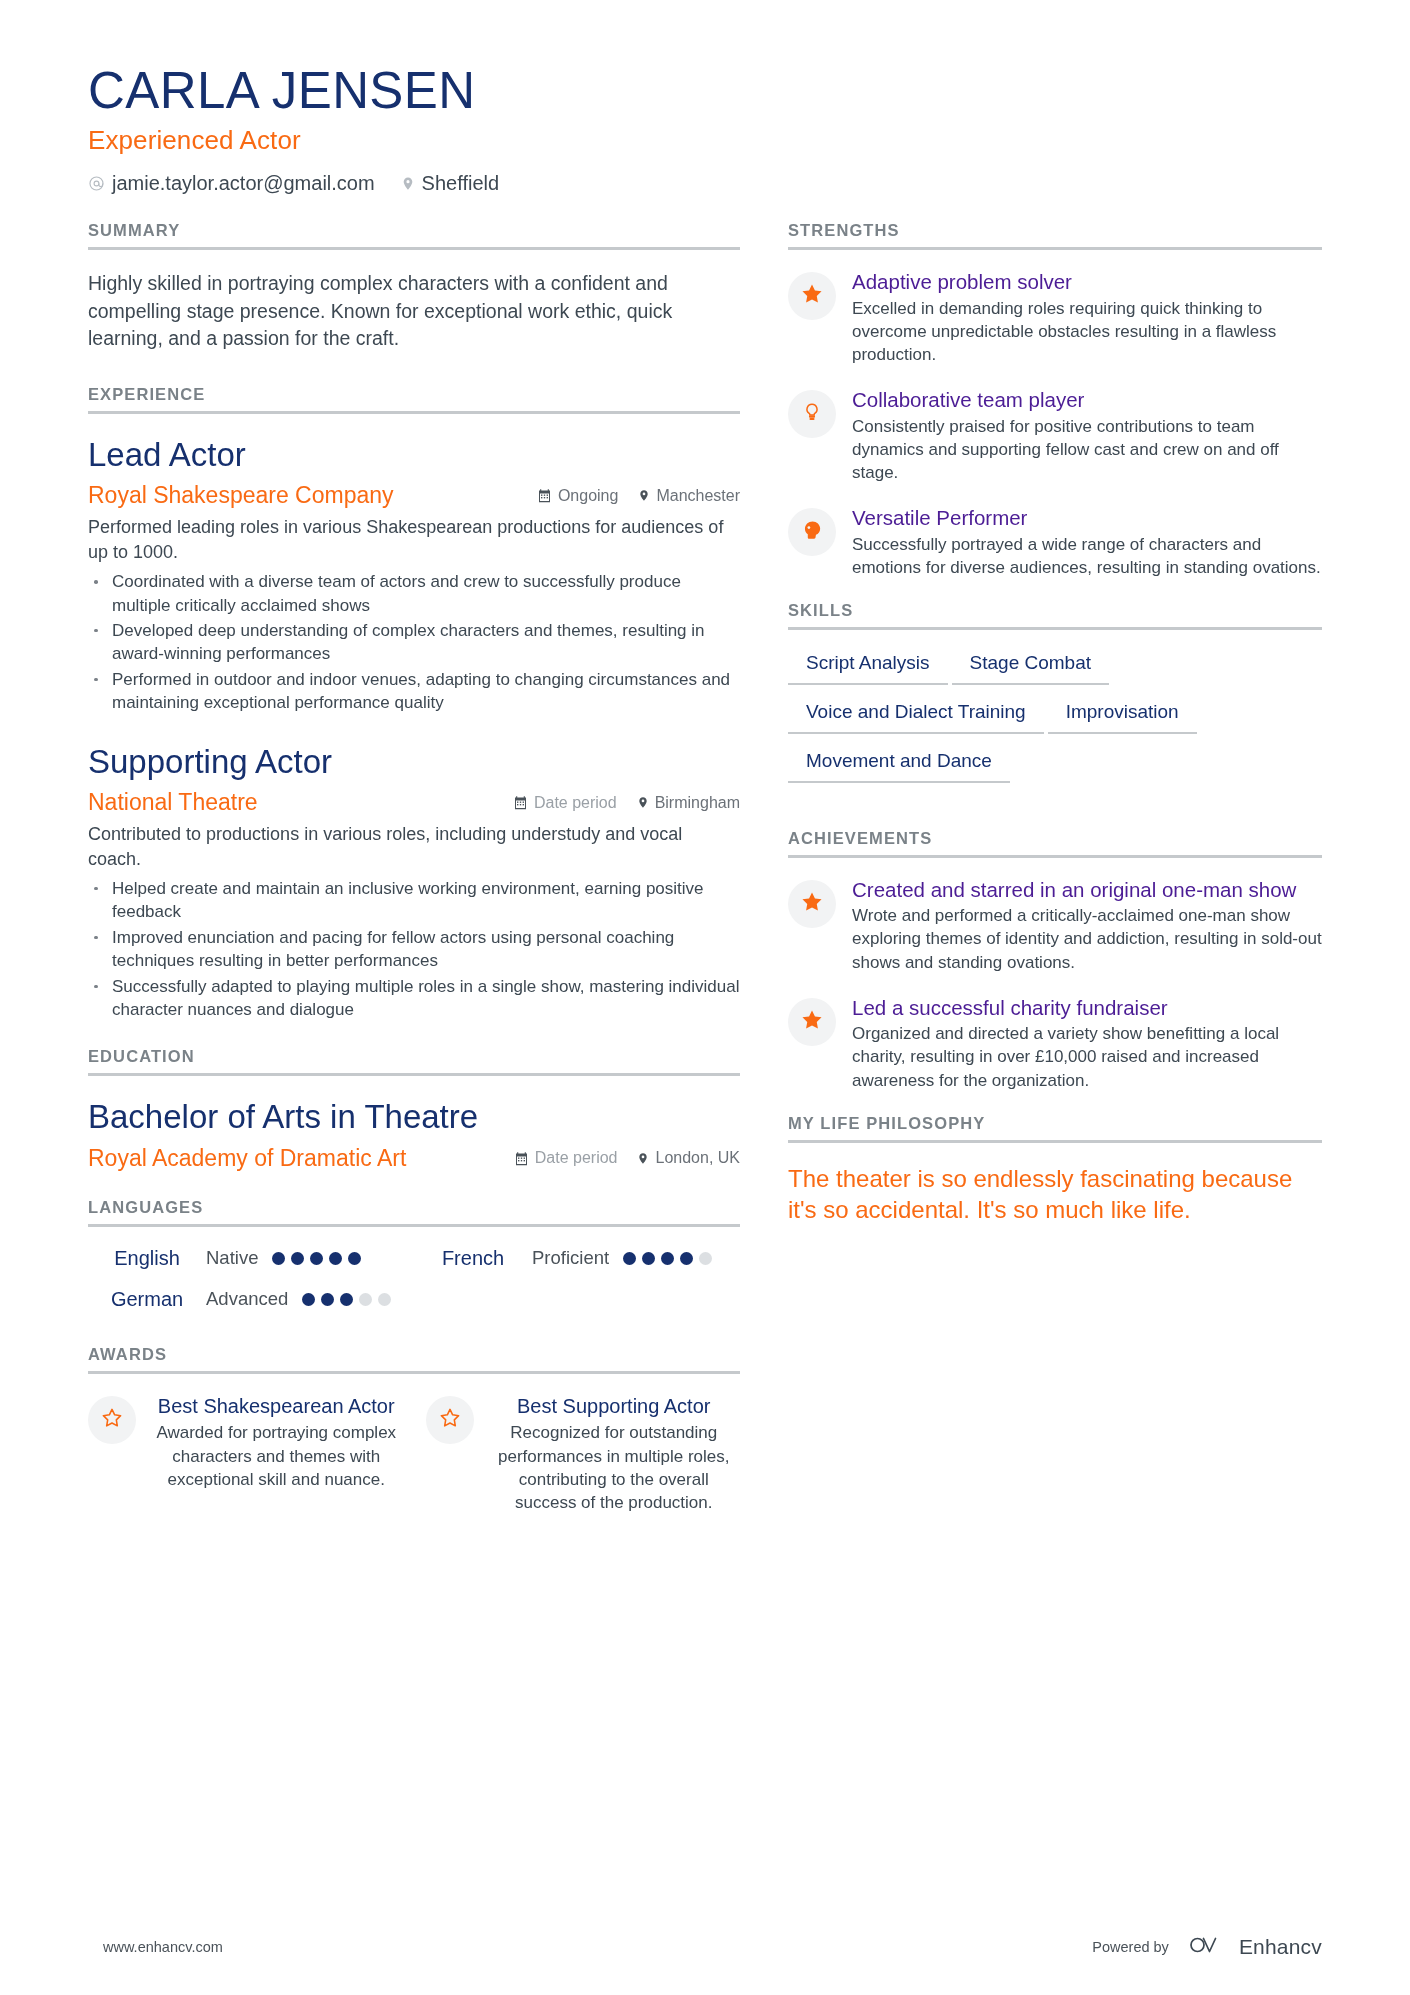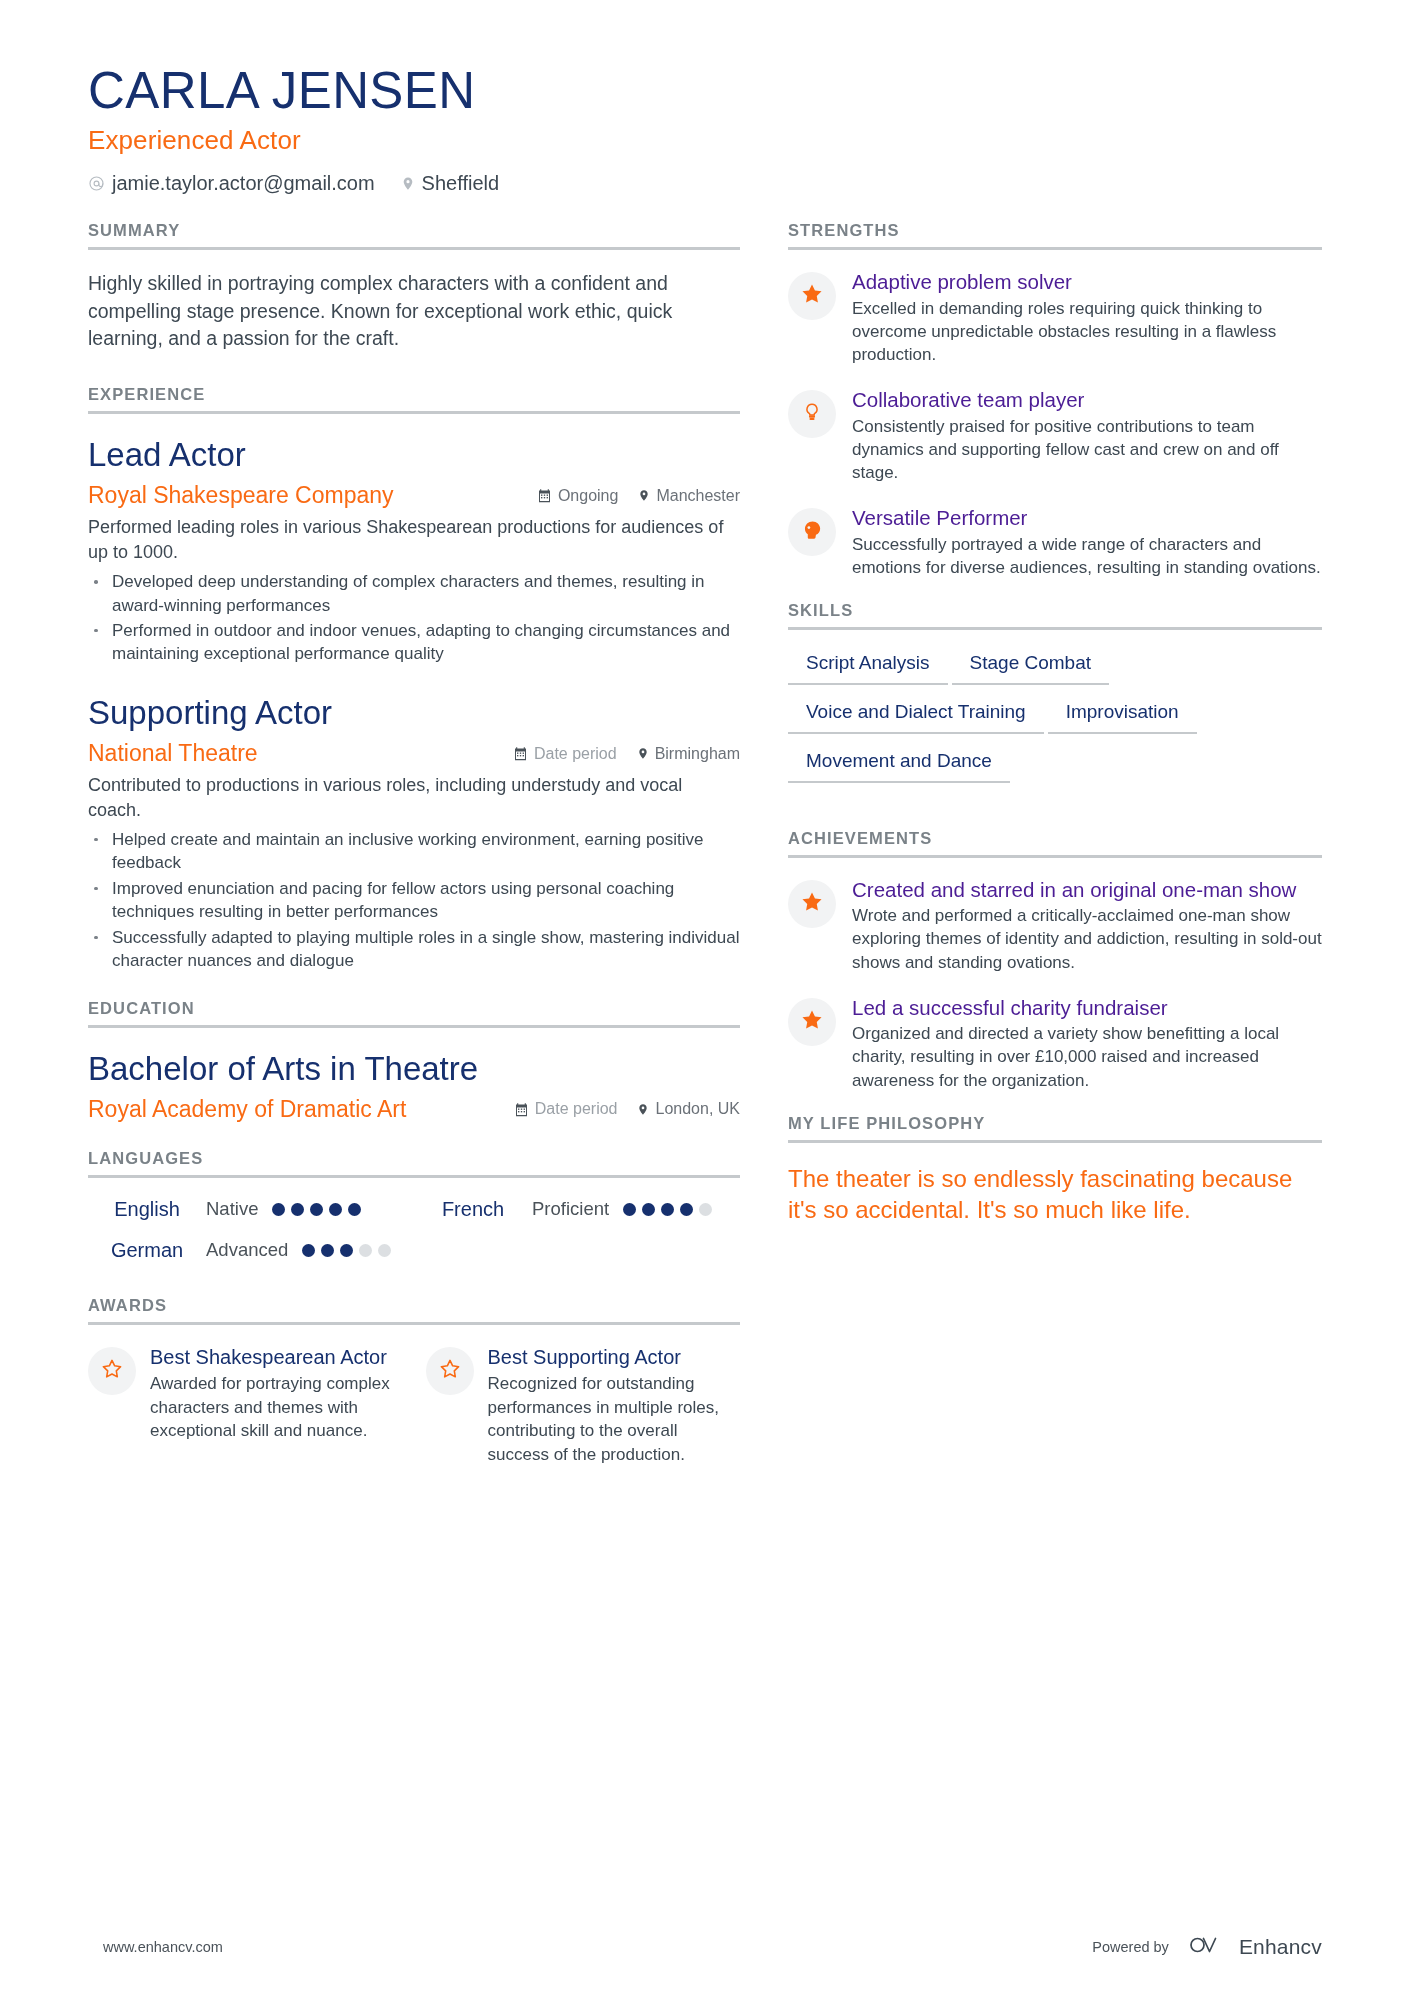--- a/index.html
+++ b/index.html
@@ -131,21 +131,21 @@
     align-items: center;
     font-size: 20px;
   }
   .lang-name { color: #16306e; width: 118px; flex: 0 0 118px; }
   .lang-level { color: #4a5259; font-size: 18.5px; margin-right: 14px; }
   .dots { display: inline-flex; gap: 6px; align-items: center; }
   .dot { width: 13px; height: 13px; border-radius: 50%; background: #dcdfe2; display: inline-block; }
   .dot.on { background: #16306e; }
 
   
-  .awards-grid { display: flex; gap: 23px; }
+  .awards-grid { display: flex; gap: 23px; text-align: center; }
   .award-card { width: 50%; display: flex; gap: 14px; align-items: flex-start; }
   .badge-circle {
     width: 48px; height: 48px; flex: 0 0 48px;
     border-radius: 50%;
     background: #f2f3f4;
     display: flex; align-items: center; justify-content: center;
     margin-top: 2px;
   }
   .award-body { flex: 1 1 auto; }
   .award-title { font-size: 20px; color: #16306e; line-height: 1.22; }
@@ -273,20 +273,21 @@
                   <svg width="12" height="15" viewBox="0 0 24 24" fill="#4a5259">
                     <path d="M12 1.5C7.9 1.5 4.6 4.8 4.6 8.9c0 5.5 7.4 13.6 7.4 13.6s7.4-8.1 7.4-13.6c0-4.1-3.3-7.4-7.4-7.4zm0 10.1a2.7 2.7 0 1 1 0-5.4 2.7 2.7 0 0 1 0 5.4z"></path>
                   </svg>
                 </span>
                 <span>Manchester</span>
               </span>
             </div>
           </div>
           <div class="entry-desc">Performed leading roles in various Shakespearean productions for audiences of up to 1000.</div>
           <ul class="bullets">
+            <li>Coordinated with a diverse team of actors and crew to successfully produce multiple critically acclaimed shows</li>
             <li>Developed deep understanding of complex characters and themes, resulting in award-winning performances</li>
             <li>Performed in outdoor and indoor venues, adapting to changing circumstances and maintaining exceptional performance quality</li>
           </ul>
         </div>
 
         <div class="entry">
           <div class="entry-role">Supporting Actor</div>
           <div class="entry-meta-row">
             <div class="entry-org">National Theatre</div>
             <div class="entry-meta">

